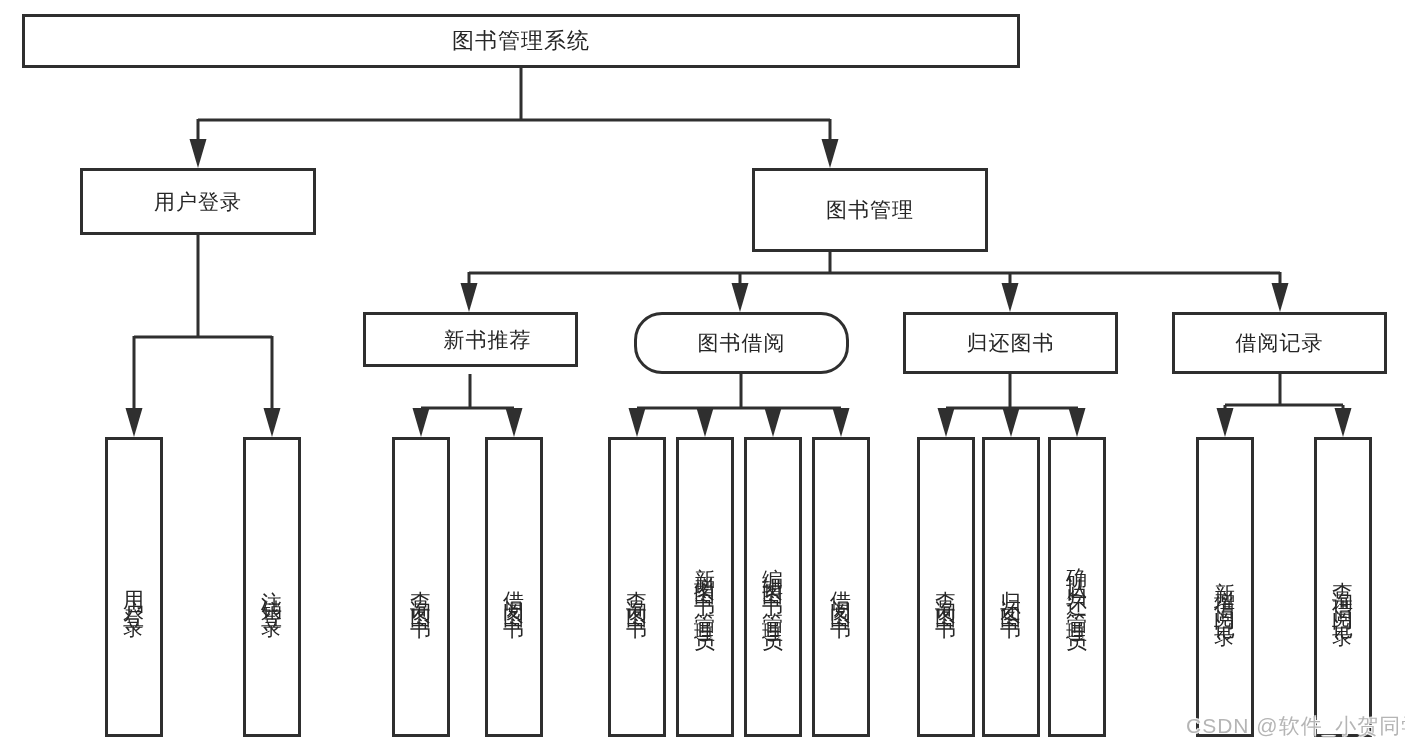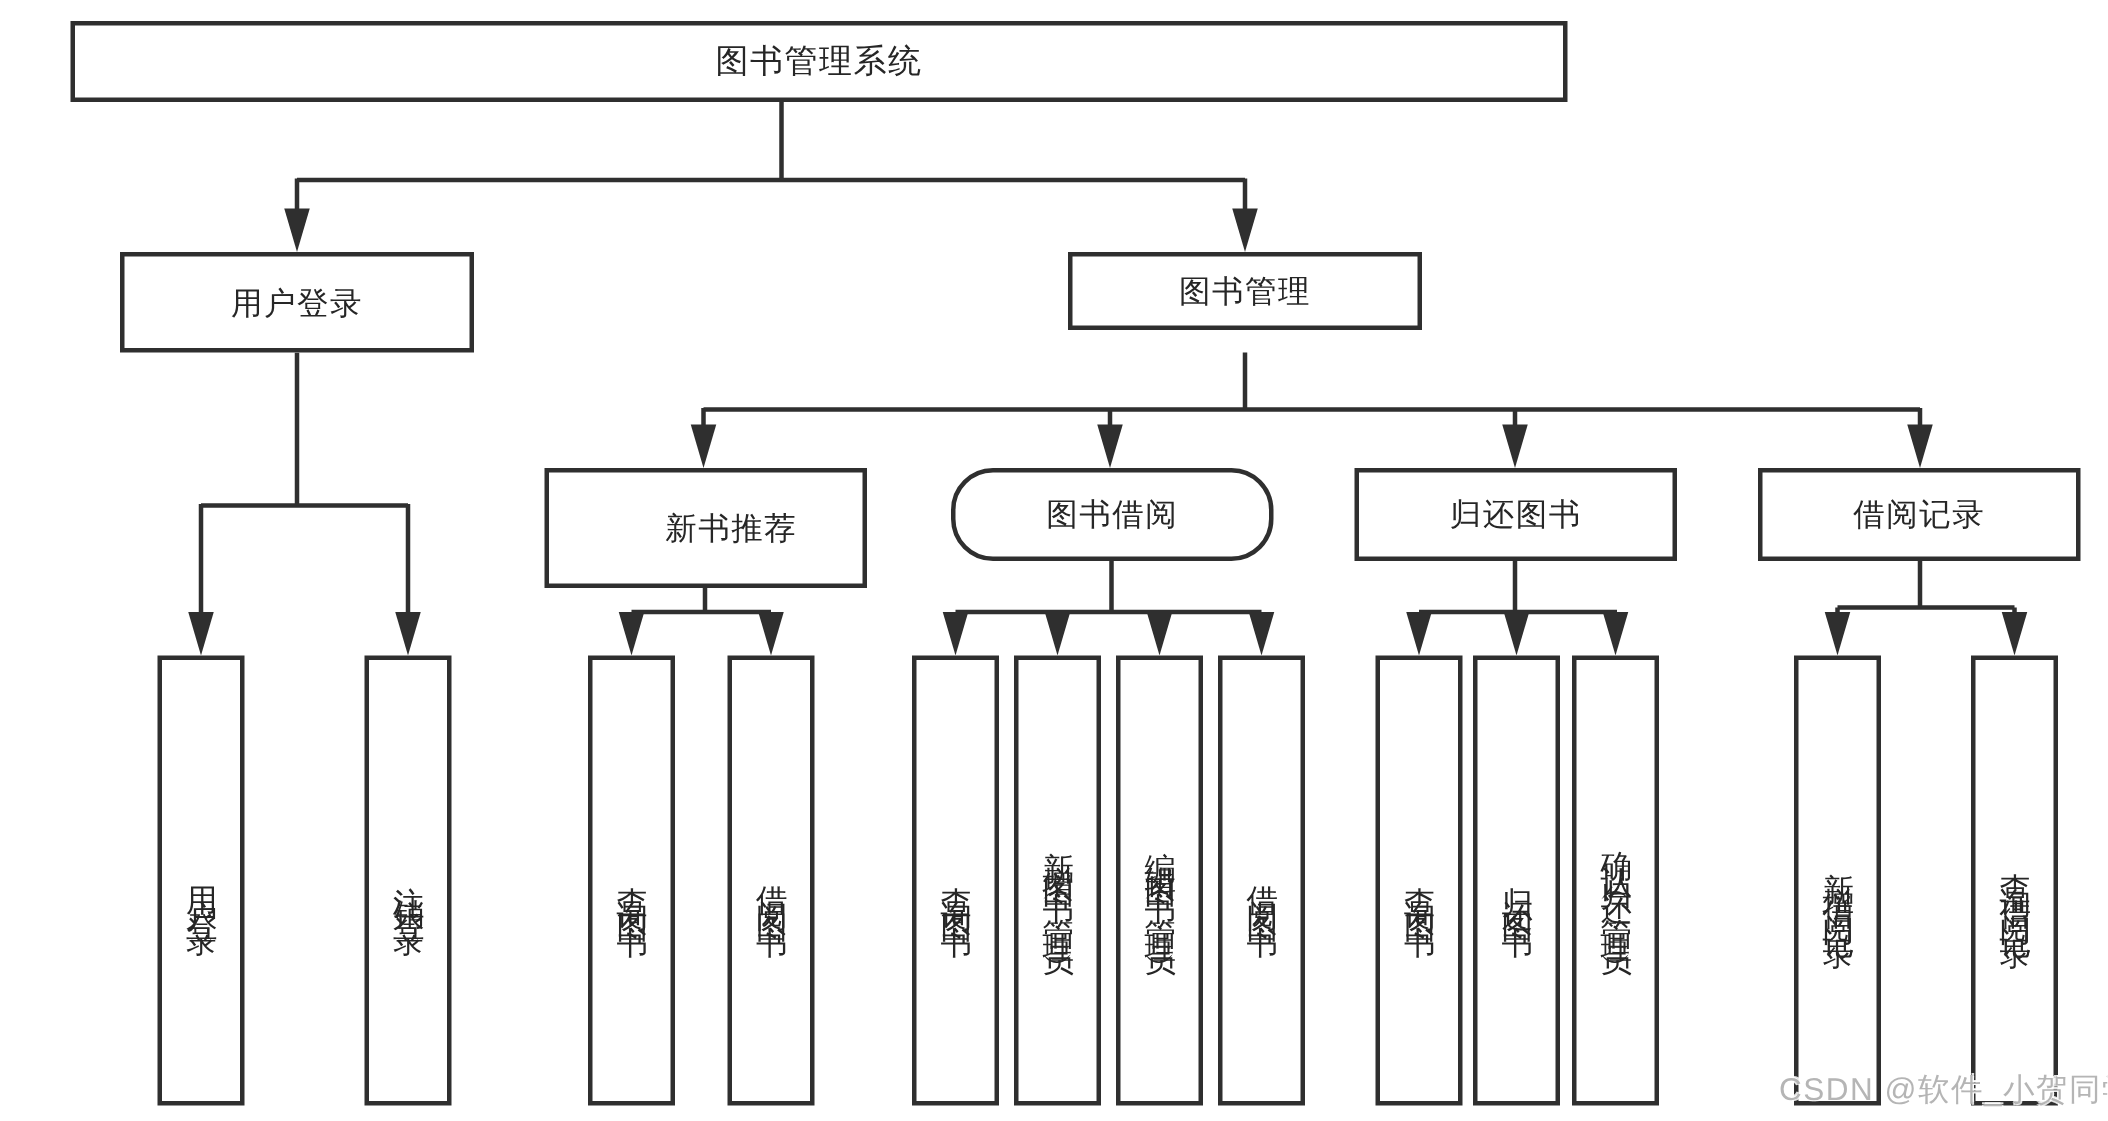--- a/index.html
+++ b/index.html
@@ -105,26 +105,26 @@
       <polygon points="764.5,408 781.5,408 773,437"></polygon>
       <polygon points="832.5,408 849.5,408 841,437"></polygon>
       <polygon points="937.5,408 954.5,408 946,437"></polygon>
       <polygon points="1002.5,408 1019.5,408 1011,437"></polygon>
       <polygon points="1068.5,408 1085.5,408 1077,437"></polygon>
       <polygon points="1216.5,408 1233.5,408 1225,437"></polygon>
       <polygon points="1334.5,408 1351.5,408 1343,437"></polygon>
     </g>
   </svg>
 
-  <div class="box root" style="left:22px; top:14px; width:998px; height:54px;margin-left:25px;">图书管理系统</div>
+  <div class="box root" style="left:22px; top:14px; width:998px; height:54px;">图书管理系统</div>
 
   <div class="box" style="left:80px; top:168px; width:236px; height:67px;">用户登录</div>
-  <div class="box" style="left:712px; top:168px; width:236px; height:52px;">图书管理</div>
+  <div class="box" style="left:752px; top:168px; width:236px; height:84px;">图书管理</div>
 
-  <div class="box" style="left:363px; top:312px; width:215px; height:80px;padding-left:34px;">新书推荐</div>
+  <div class="box" style="left:363px; top:312px; width:215px; height:55px;padding-left:34px;">新书推荐</div>
   <div class="box" style="left:634px; top:312px; width:215px; height:62px;border-radius:28px;">图书借阅</div>
   <div class="box" style="left:903px; top:312px; width:215px; height:62px;">归还图书</div>
   <div class="box" style="left:1172px; top:312px; width:215px; height:62px;">借阅记录</div>
 
   <div class="box leaf" style="left:105px;">
     <span class="vtext">用户登录</span>
   </div>
   <div class="box leaf" style="left:243px;">
     <span class="vtext">注销登录</span>
   </div>

